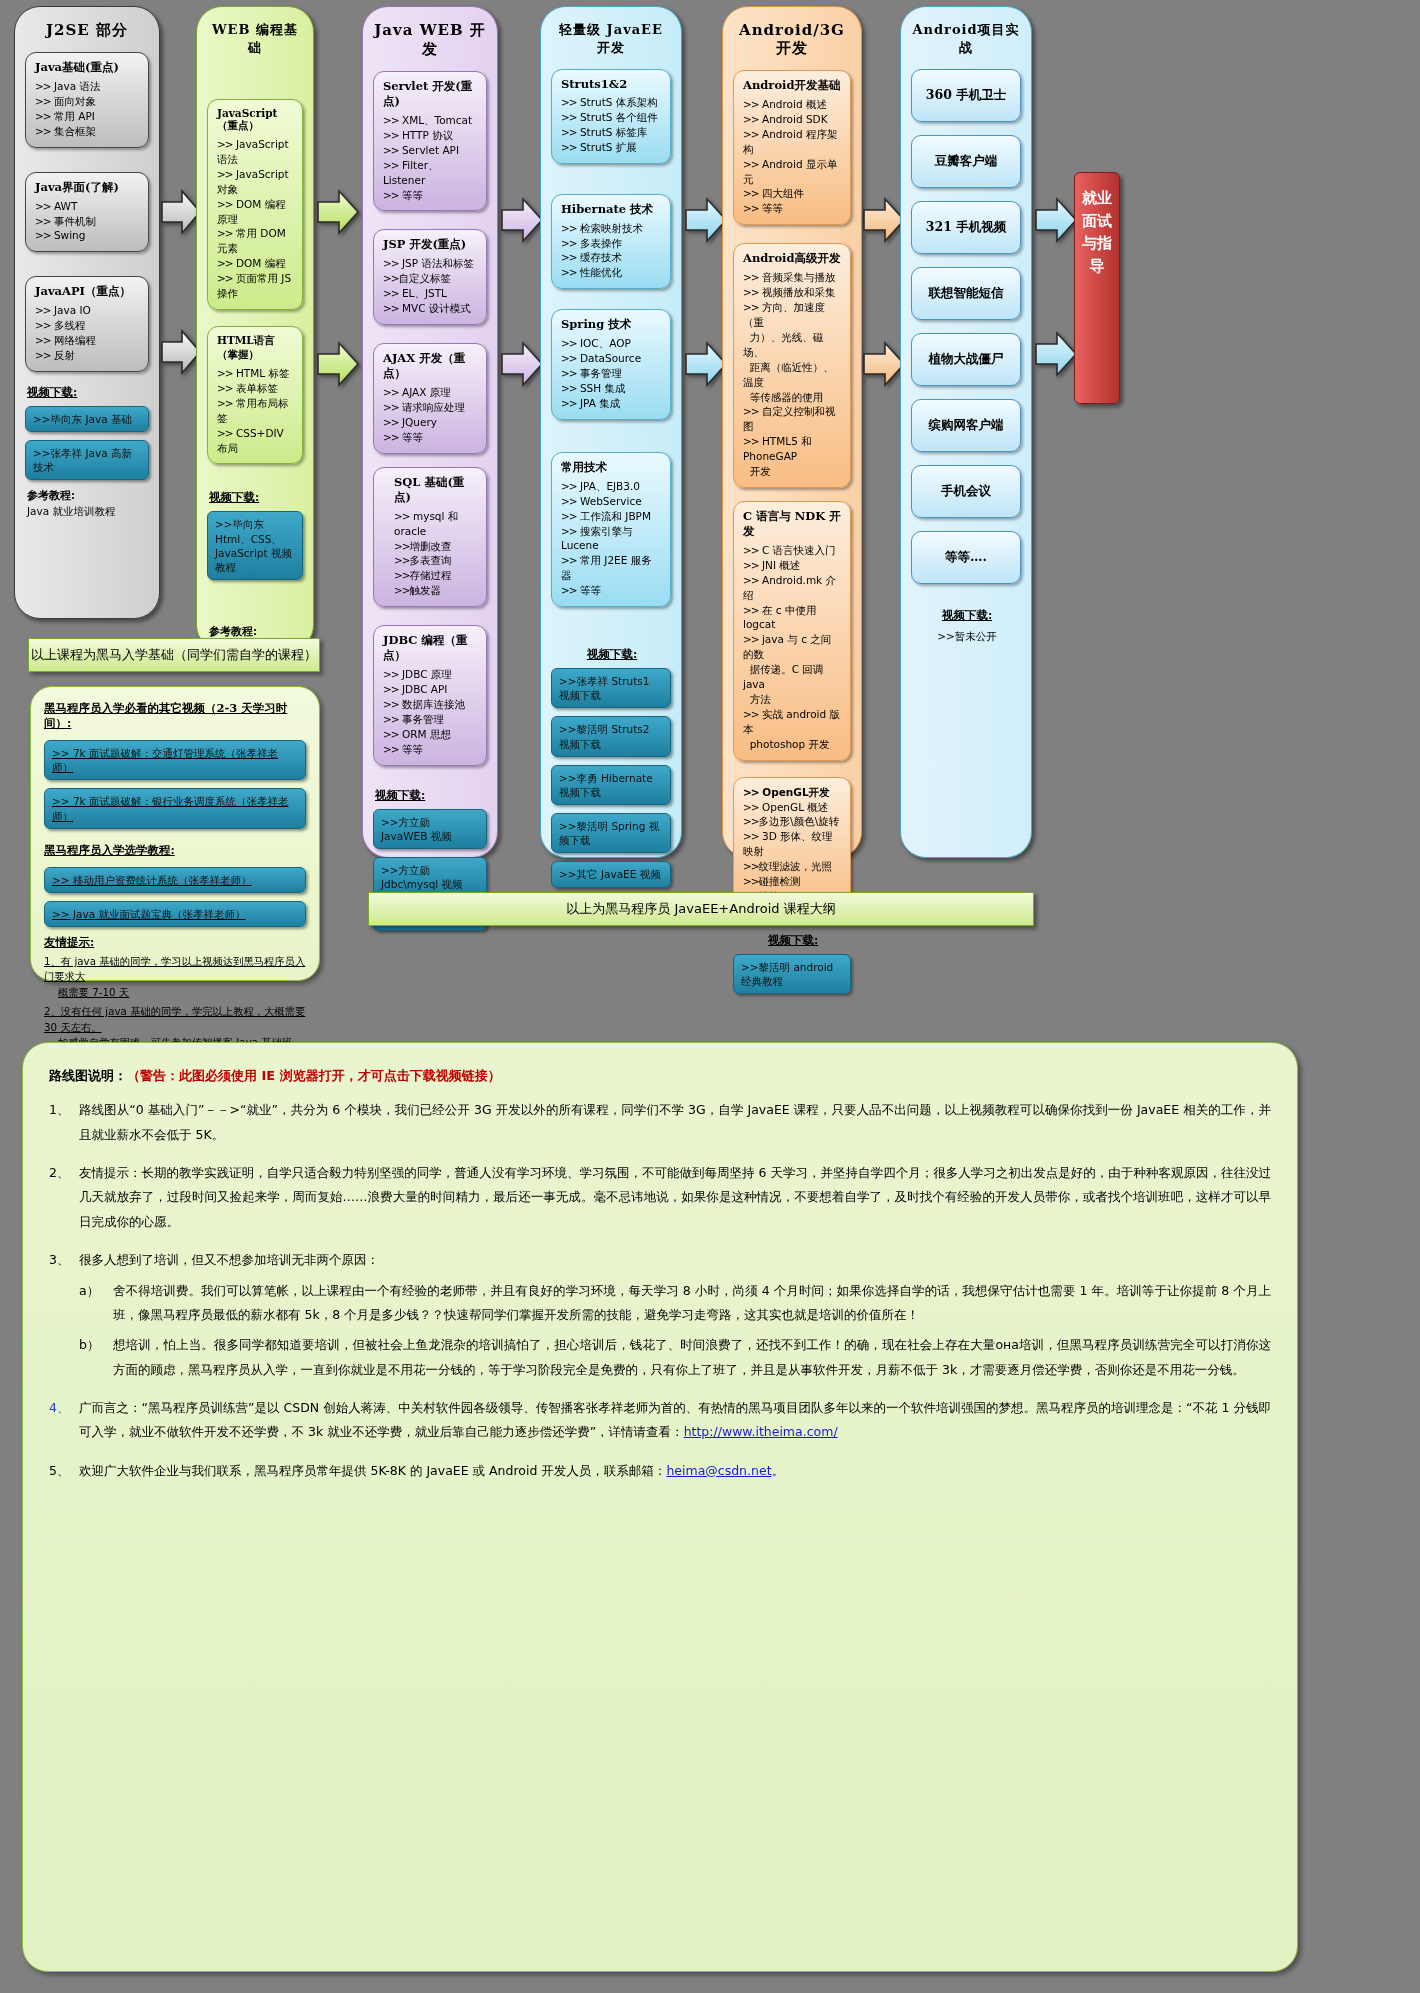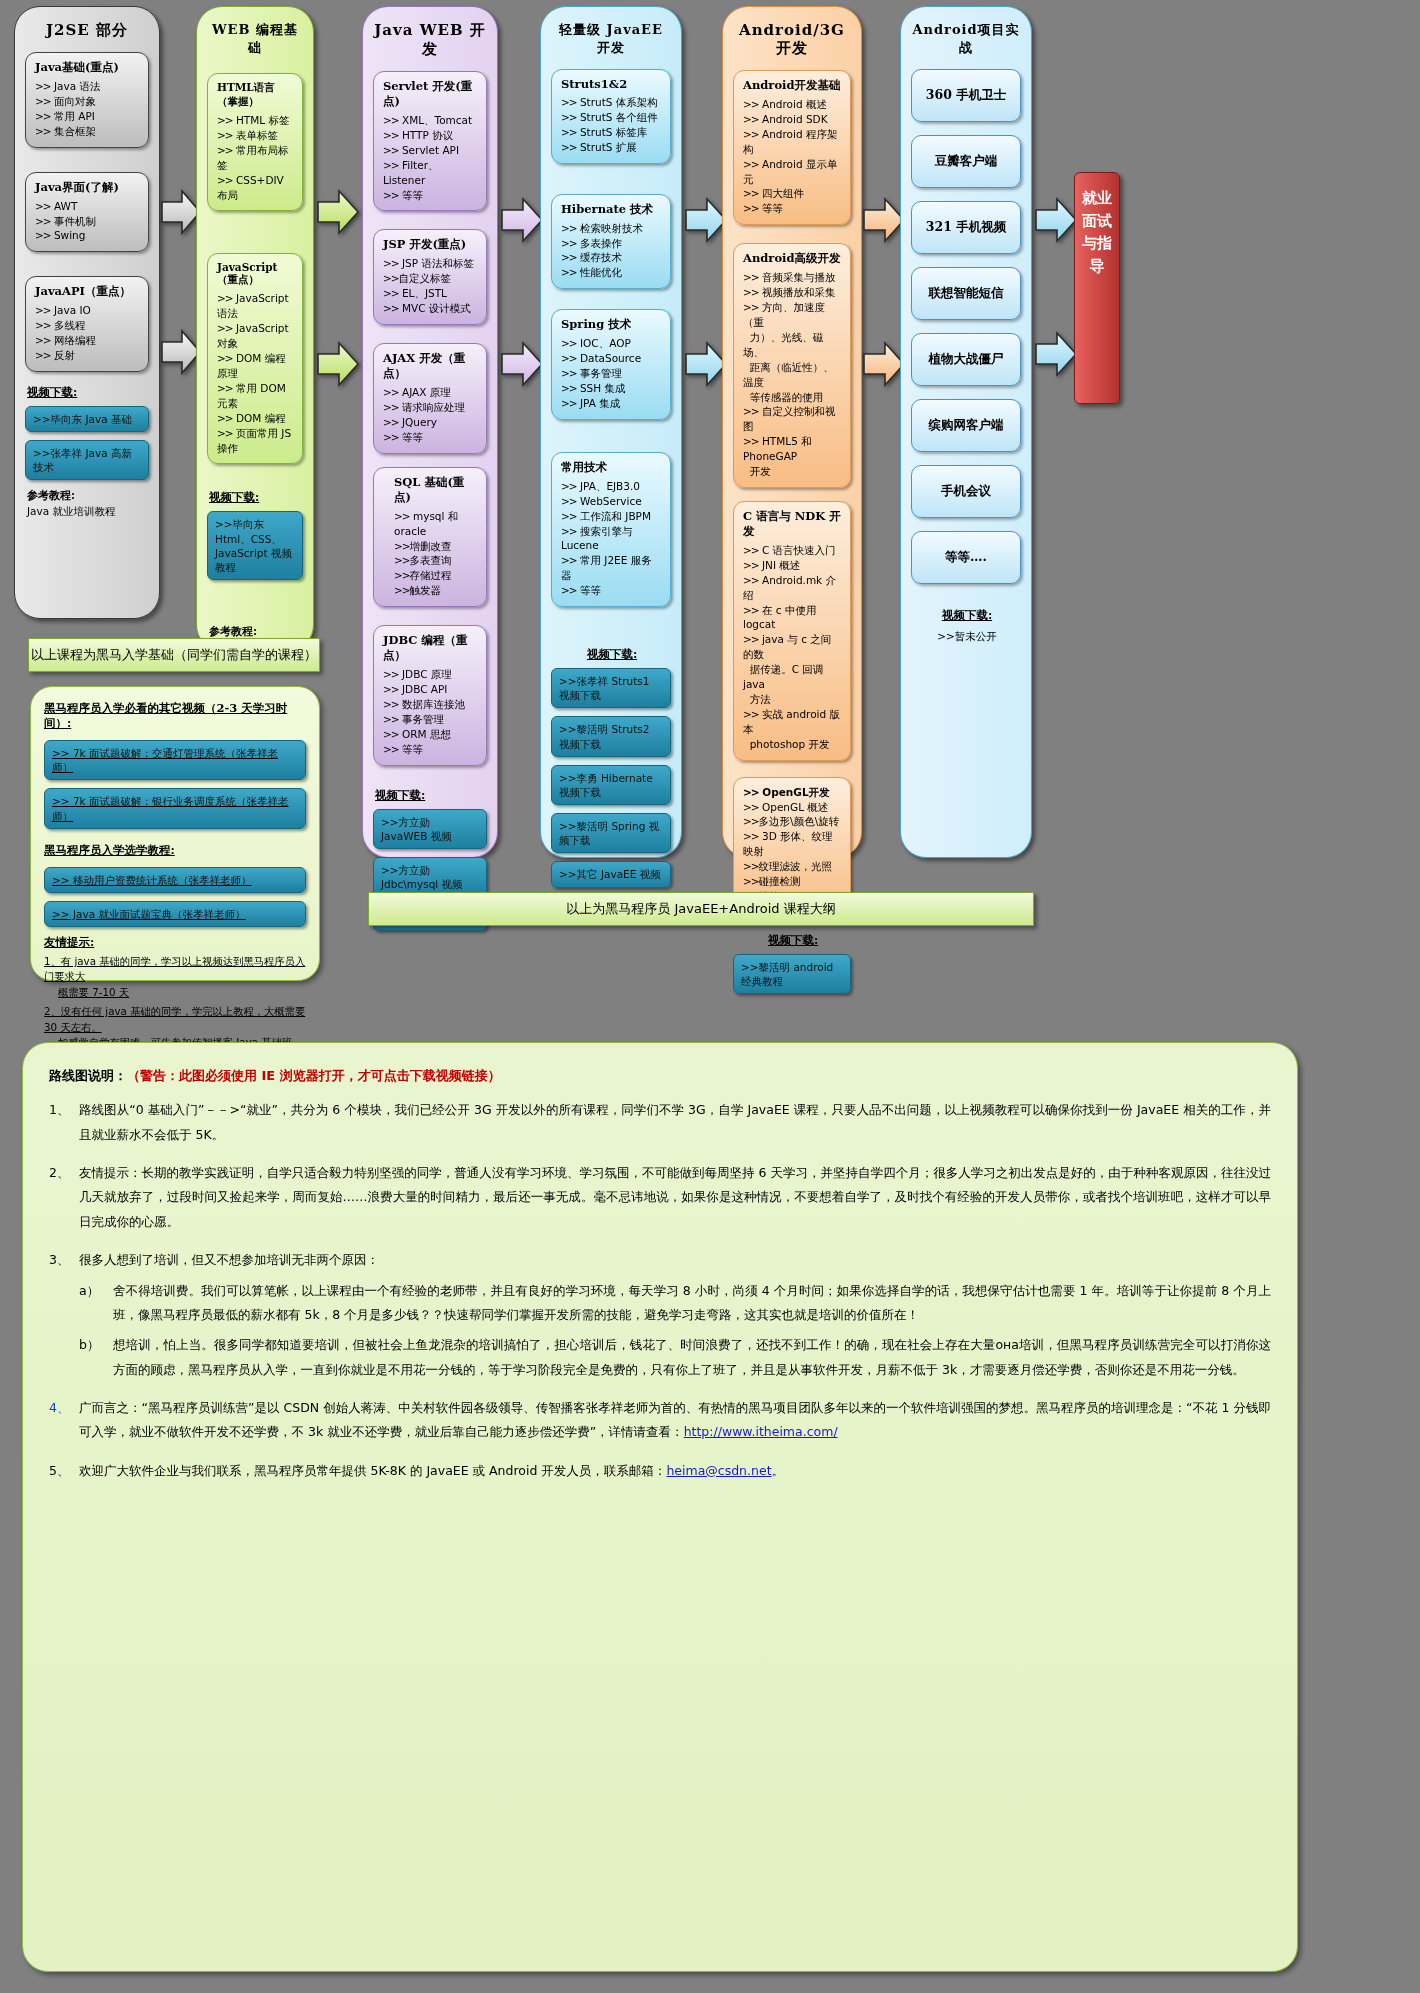--- a/index.html
+++ b/index.html
@@ -233,39 +233,39 @@
         <linearGradient id="gg2" x1="0" y1="0" x2="0" y2="1">
       <stop offset="0%" stop-color="#fafafa"></stop>
           <stop offset="100%" stop-color="#b8b8b8"></stop>
         </linearGradient>
       </defs>
   </svg>
 
   <div class="col c-green" style="left:196px; top:6px; width:118px; height:645px;">
     <div class="col-title" style="font-size:13px;">WEB 编程基础</div>
 
-    <div class="box b-green" style="margin-top:16px;">
-      <h4 style="font-size:10.5px;">HTML语言（掌握）</h4>
-      <ul>
-        <li><span class="ar">&gt;&gt;</span> <span>HTML 标签</span></li>
-        <li><span class="ar">&gt;&gt;</span> <span>表单标签</span></li>
-        <li><span class="ar">&gt;&gt;</span> <span>常用布局标签</span></li>
-        <li><span class="ar">&gt;&gt;</span> <span>CSS+DIV 布局</span></li>
-      </ul>
-    </div>
-
     <div class="box b-green" style="margin-top:42px;">
       <h4 style="font-size:10.5px;">JavaScript（重点）</h4>
       <ul>
         <li><span class="ar">&gt;&gt;</span> <span>JavaScript 语法</span></li>
         <li><span class="ar">&gt;&gt;</span> <span>JavaScript 对象</span></li>
         <li><span class="ar">&gt;&gt;</span> <span>DOM 编程原理</span></li>
         <li><span class="ar">&gt;&gt;</span> <span>常用 DOM 元素</span></li>
         <li><span class="ar">&gt;&gt;</span> <span>DOM 编程</span></li>
         <li><span class="ar">&gt;&gt;</span> <span>页面常用 JS 操作</span></li>
+      </ul>
+    </div>
+
+    <div class="box b-green" style="margin-top:16px;">
+      <h4 style="font-size:10.5px;">HTML语言（掌握）</h4>
+      <ul>
+        <li><span class="ar">&gt;&gt;</span> <span>HTML 标签</span></li>
+        <li><span class="ar">&gt;&gt;</span> <span>表单标签</span></li>
+        <li><span class="ar">&gt;&gt;</span> <span>常用布局标签</span></li>
+        <li><span class="ar">&gt;&gt;</span> <span>CSS+DIV 布局</span></li>
       </ul>
     </div>
 
     <div class="dl-head" style="margin-top:26px;">视频下载:</div>
     <div class="dl-btn">&gt;&gt;毕向东 Html、CSS、
   JavaScript 视频教程</div>
     <div class="ref-head" style="margin-top:44px;">参考教程:</div>
     <div class="ref-txt">&gt;&gt;JavaScript 开发-体
 验式学习教程</div>
   </div>

